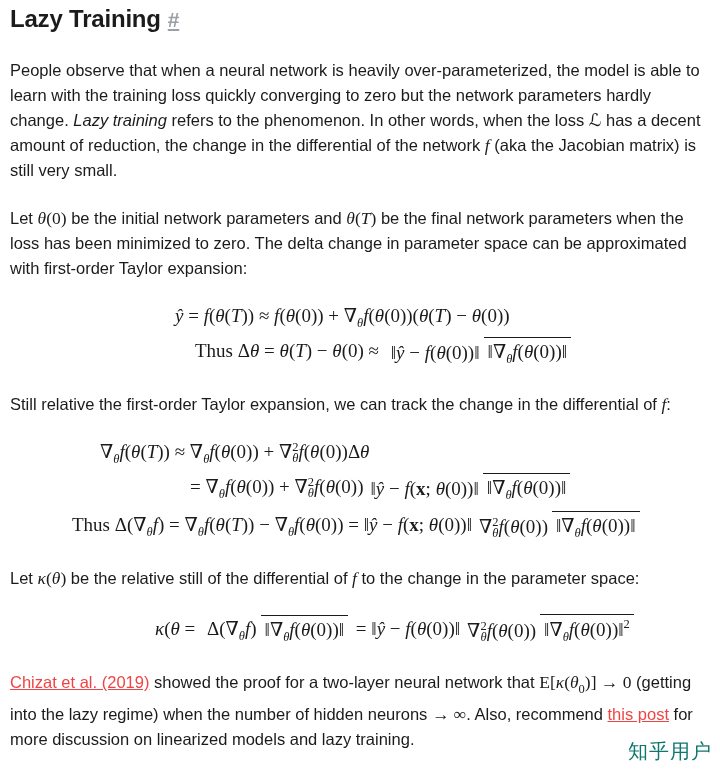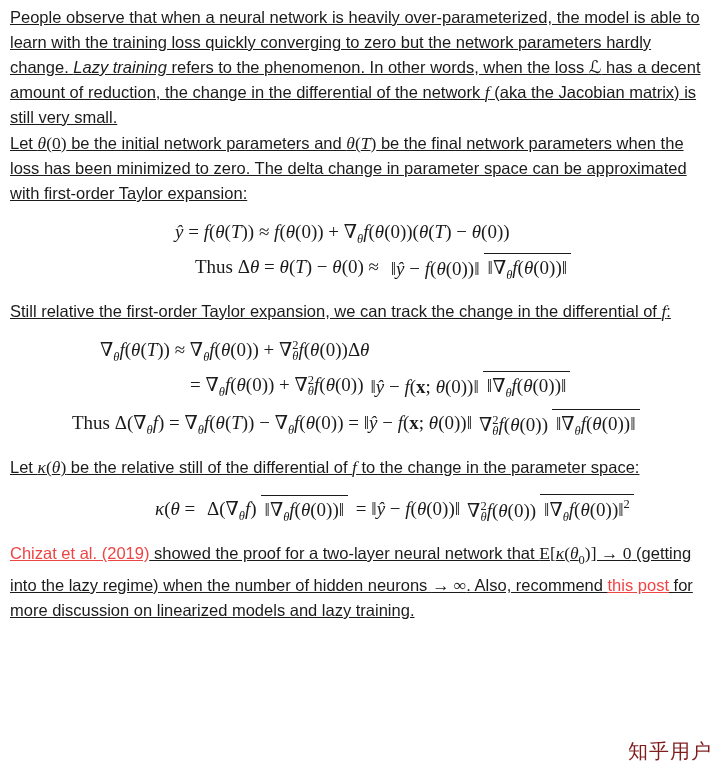--- a/index.html
+++ b/index.html
@@ -4,48 +4,49 @@
 <style>
   html,body{margin:0;padding:0;}
   body{
     width:720px;height:771px;box-sizing:border-box;
     padding:4px 10px 0 10px;background:#ffffff;color:#1b1b1b;
     font-family:"Liberation Sans",sans-serif;
     position:relative;overflow:hidden;
   }
   h1{font-size:24px;line-height:30px;margin:0;font-weight:700;letter-spacing:-0.2px;}
   .anchor{color:#9aa0a6;font-weight:600;font-size:21px;text-decoration:underline;cursor:pointer;margin-left:7px;}
-  p{font-size:16.5px;line-height:25px;margin:1px 0;text-decoration:underline;}
+  p{font-size:16.5px;line-height:25px;margin:23px 0;}
   em{font-style:italic;}
   .link{color:#ef4444;text-decoration:underline;cursor:pointer;}
   .math{font-family:"Liberation Serif","DejaVu Serif","DejaVu Sans",serif;font-size:17.5px;white-space:pre;}
   .eq{font-family:"Liberation Serif","DejaVu Serif","DejaVu Sans",serif;font-size:19px;margin:14px 0;}
   .eqline{white-space:pre;margin:6px 0;}
   .m-r,.m-i,.m-b{white-space:pre;}
   .m-i{font-style:italic;}
   .m-b{font-weight:700;}
   .m-subt{font-size:12.5px;font-style:italic;vertical-align:-5px;white-space:pre;}
   .m-subr{font-size:12.5px;vertical-align:-5px;white-space:pre;}
   .m-supt{font-size:12.5px;vertical-align:8px;white-space:pre;}
   .m-ss{display:inline-flex;flex-direction:column;vertical-align:7px;font-size:12.5px;line-height:11px;text-align:left;}
   .m-ss .up{font-style:normal;}
   .m-ss .dn{font-style:italic;}
   .frac{display:inline-flex;flex-direction:row;align-items:center;vertical-align:middle;margin:0 3px;}
   .frac .fr{display:block;padding:2px 4px;text-align:center;white-space:pre;}
   .frac .den{border-top:1.3px solid #1b1b1b;}
   .watermark{
     position:absolute;right:8px;bottom:6px;
-    font-size:20px;color:#7f1d1d;letter-spacing:1px;
+    font-size:20px;color:#0f766e;letter-spacing:1px;
     font-family:"DejaVu Sans",sans-serif;
   }
 </style>
 </head>
 <body>
 
 <div>
+  <h1><span>Lazy Training</span><a class="anchor">#</a></h1>
 
   <p><span>People observe that when a neural network is heavily over-parameterized, the model is able to learn with the training loss quickly converging to zero but the network parameters hardly change. </span><em>Lazy training</em><span> refers to the phenomenon. In other words, when the loss </span><span class="math"><span class="m-r">ℒ</span></span><span> has a decent amount of reduction, the change in the differential of the network </span><span class="math"><span class="m-i">f</span></span><span> (aka the Jacobian matrix) is still very small.</span></p>
 
   <p><span>Let </span><span class="math"><span class="m-i">θ</span><span class="m-r">(0)</span></span><span> be the initial network parameters and </span><span class="math"><span class="m-i">θ</span><span class="m-r">(</span><span class="m-i">T</span><span class="m-r">)</span></span><span> be the final network parameters when the loss has been minimized to zero. The delta change in parameter space can be approximated with first-order Taylor expansion:</span></p>
 
   <div class="eq">
       <div class="eqline" style="margin-left: 165px;"><span class="m-i">ŷ</span><span class="m-r"> = </span><span class="m-i">f</span><span class="m-r">(</span><span class="m-i">θ</span><span class="m-r">(</span><span class="m-i">T</span><span class="m-r">)) ≈ </span><span class="m-i">f</span><span class="m-r">(</span><span class="m-i">θ</span><span class="m-r">(0)) + ∇</span><span class="m-subt">θ</span><span class="m-i">f</span><span class="m-r">(</span><span class="m-i">θ</span><span class="m-r">(0))(</span><span class="m-i">θ</span><span class="m-r">(</span><span class="m-i">T</span><span class="m-r">) − </span><span class="m-i">θ</span><span class="m-r">(0))</span></div>
       <div class="eqline" style="margin-left: 185px;"><span class="m-r">Thus Δ</span><span class="m-i">θ</span><span class="m-r"> = </span><span class="m-i">θ</span><span class="m-r">(</span><span class="m-i">T</span><span class="m-r">) − </span><span class="m-i">θ</span><span class="m-r">(0) ≈ </span><span class="frac"><span class="fr num"><span class="m-r">‖</span><span class="m-i">ŷ</span><span class="m-r"> − </span><span class="m-i">f</span><span class="m-r">(</span><span class="m-i">θ</span><span class="m-r">(0))‖</span></span><span class="fr den"><span class="m-r">‖∇</span><span class="m-subt">θ</span><span class="m-i">f</span><span class="m-r">(</span><span class="m-i">θ</span><span class="m-r">(0))‖</span></span></span></div>
     </div>
 

